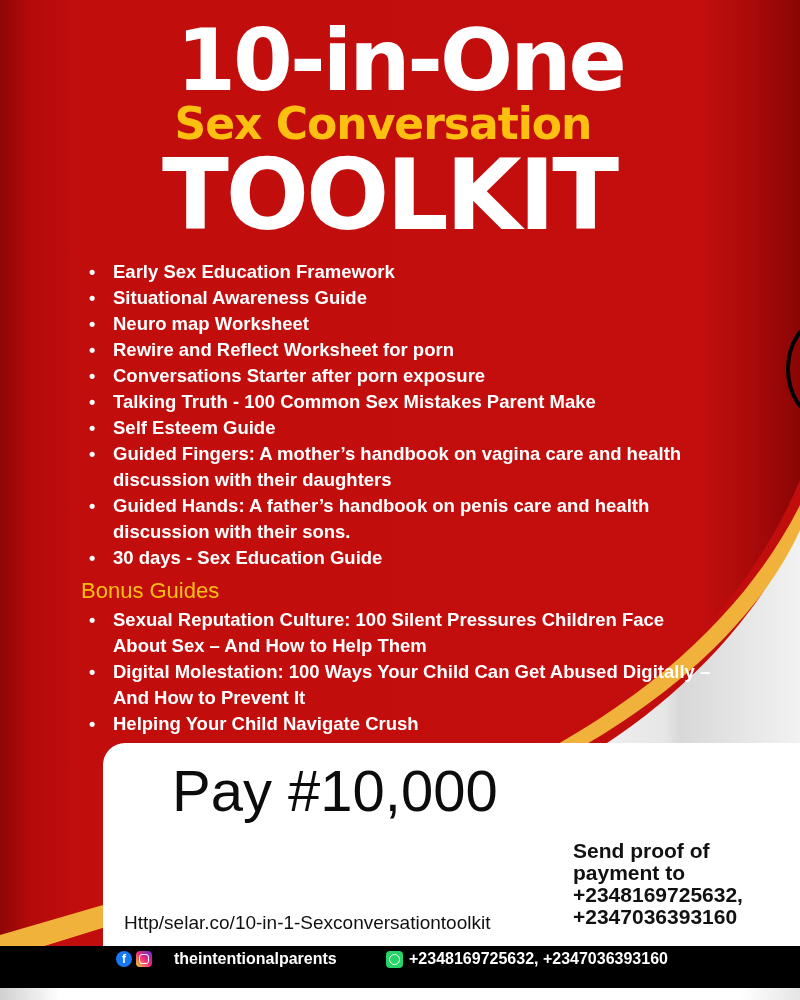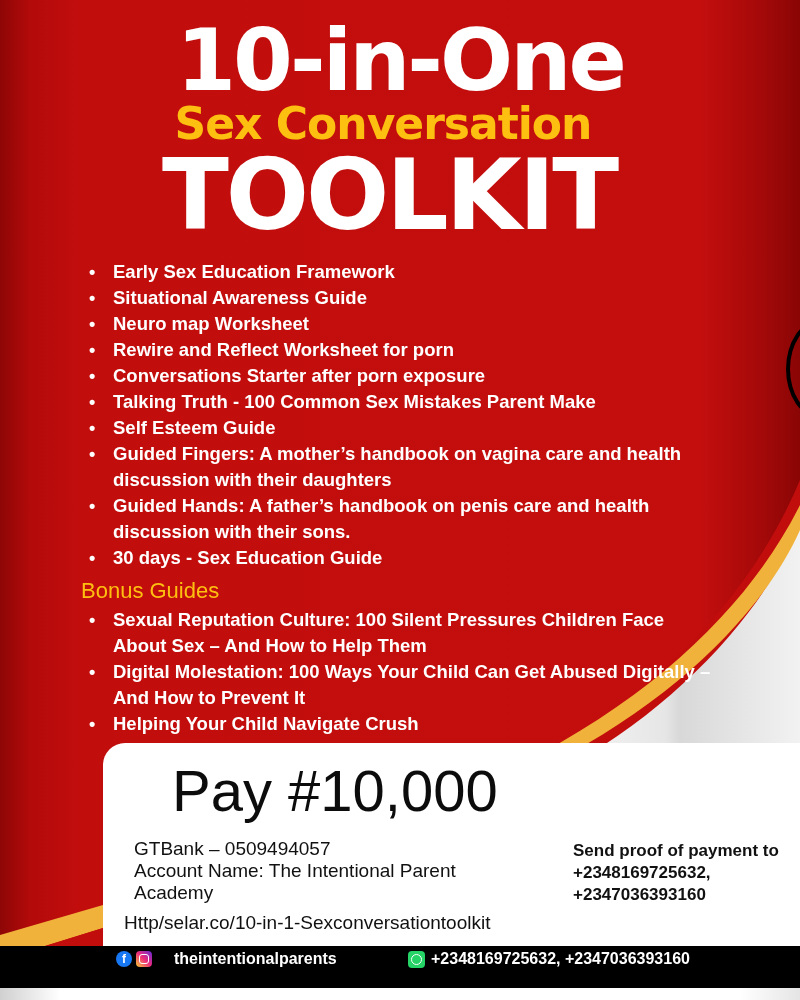--- a/index.html
+++ b/index.html
@@ -14,27 +14,27 @@
     .title3 { position:absolute; left:0; width:778px; top:140px; text-align:center; color:#fff; font-family:"DejaVu Sans", sans-serif; font-weight:bold; font-size:98px; letter-spacing:-3px; line-height:110px; }
     ul.list { position:absolute; margin:0; padding:0; list-style:none; color:#fff; font-family:"Liberation Sans", sans-serif; font-weight:bold; font-size:18.5px; }
     ul.list li { position:relative; padding-left:33px; line-height:26px; }
     ul.list li::before { content:"•"; position:absolute; left:9px; top:0; font-size:18px; }
     .main-list { left:80px; top:259px; width:640px; }
     .bonus-title { position:absolute; left:81px; top:576px; color:#fdc010; font-weight:normal; font-size:22px; line-height:30px;text-align:center; }
     .bonus-list { left:80px; top:607px; width:640px; }
     .card { position:absolute; left:103px; top:743px; width:720px; height:210px; background:#fff; border-radius:22px 22px 0 0; }
     .price { position:absolute; left:136px; top:756px; font-family:"Liberation Sans", sans-serif; font-size:58px; color:#0c0c0c; line-height:70px;margin-left:36px; }
     .bank { position:absolute; left:134px; top:838px; font-size:19px; color:#111; line-height:22px; }
-    .proof { position:absolute; left:573px; top:840px; font-size:17px; font-weight:bold; color:#111; line-height:22px; }
+    .proof { position:absolute; left:573px; top:840px; font-size:21px; font-weight:bold; color:#111; line-height:22px; }
     .link { position:absolute; left:124px; top:911px; font-size:19px; color:#111; line-height:24px; }
     .footer-bar { position:absolute; left:0; top:946px; width:800px; height:42px; background:#000; }
     .bottom-strip { position:absolute; left:0; top:988px; width:800px; height:12px; background:linear-gradient(90deg,#d0d0d0,#ffffff 60px,#ffffff 740px,#e5e5e5); }
     .social { position:absolute; top:949px; height:20px; display:flex; align-items:center; color:#fff; font-weight:bold; font-size:16px; }
     .social-left { left:116px; }
-    .social-right { left:408px;justify-content:flex-end; }
+    .social-right { left:386px;justify-content:flex-end; }
     .ico { width:16px; height:16px; border-radius:50%; display:inline-flex; align-items:center; justify-content:center; margin-right:4px; font-size:12px; font-weight:bold; color:#fff; }
     .fb { background:#1877f2; }
     .ig { border-radius:4px; background:linear-gradient(45deg,#f9ce34,#ee2a7b,#6228d7); }
     .wa { border-radius:4px; background:#25d366; width:17px; height:17px; margin-right:6px; }
     .ig-inner { width:8px; height:8px; border:1.5px solid #fff; border-radius:3px; }
     .wa-inner { width:9px; height:9px; border:1.5px solid #fff; border-radius:50%; }
   </style>
 </head>
 <body>
 
@@ -82,24 +82,20 @@
 
   <div class="bonus-title">Bonus Guides</div>
   <ul class="list bonus-list">
     <li>Sexual Reputation Culture: 100 Silent Pressures Children Face About Sex – And How to Help Them</li>
     <li>Digital Molestation: 100 Ways Your Child Can Get Abused Digitally – And How to Prevent It</li>
     <li>Helping Your Child Navigate Crush</li>
   </ul>
 
   <div class="card"></div>
   <div class="price">Pay #10,000</div>
-  <div class="bank">
-    <div>GTBank – 0509494057</div>
-    <div style="width:400px;">Account Name: The Intentional Parent Academy</div>
-  </div>
   <div class="proof">
     <div>Send proof of payment to</div>
     <div>+2348169725632,</div>
     <div>+2347036393160</div>
   </div>
   <div class="link">Http/selar.co/10-in-1-Sexconversationtoolkit</div>
 
   <div class="footer-bar"></div>
   <div class="social social-left">
     <span class="ico fb">f</span>

